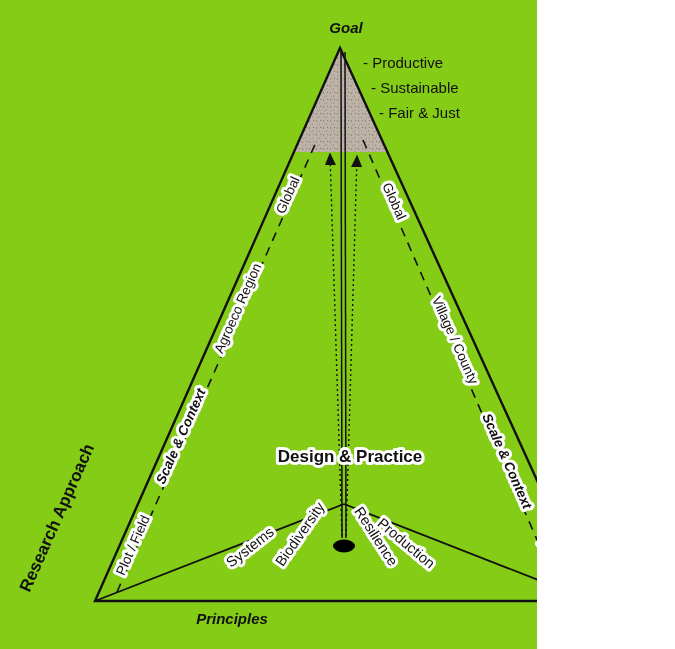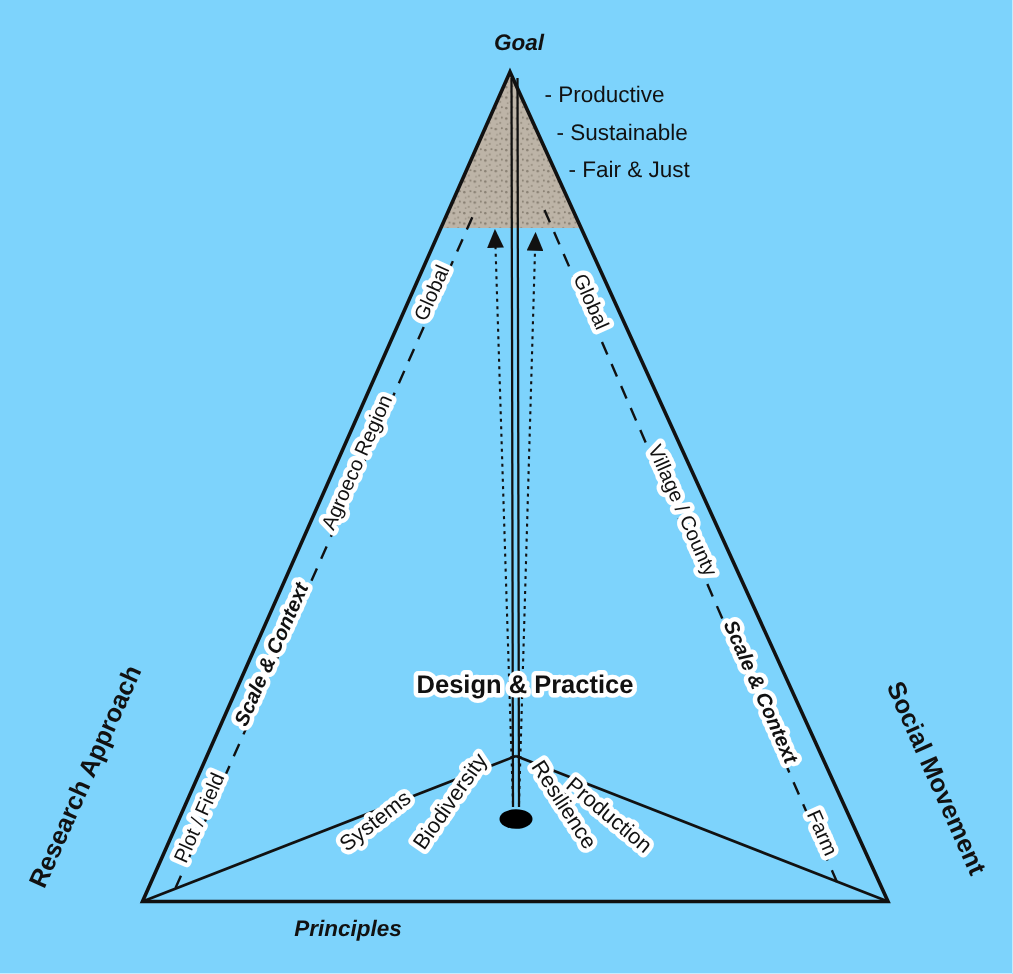--- a/index.html
+++ b/index.html
@@ -1,24 +1,24 @@
 <!DOCTYPE html>
 <html><head>
 <meta charset="utf-8">
 <style>
   html, body {
     margin: 0;
     padding: 0;
     background: #ffffff;
   }
   .stage {
-    width: 675px;
+    width: 537px;
     height: 649px;
     position: relative;
-    background: #7dd3fc;
+    background: #84cc16;
     overflow: hidden;
     font-family: "Liberation Sans", sans-serif;
   }
   svg text {
     font-family: "Liberation Sans", sans-serif;
     fill: #111111;
   }
   .t-goal        { font-size: 15px; font-weight: 700; font-style: italic; text-anchor: middle; }
   .t-goalitem    { font-size: 15px; text-anchor: start; }
   .t-edge        { font-size: 17px; font-weight: 700; text-anchor: middle; }

